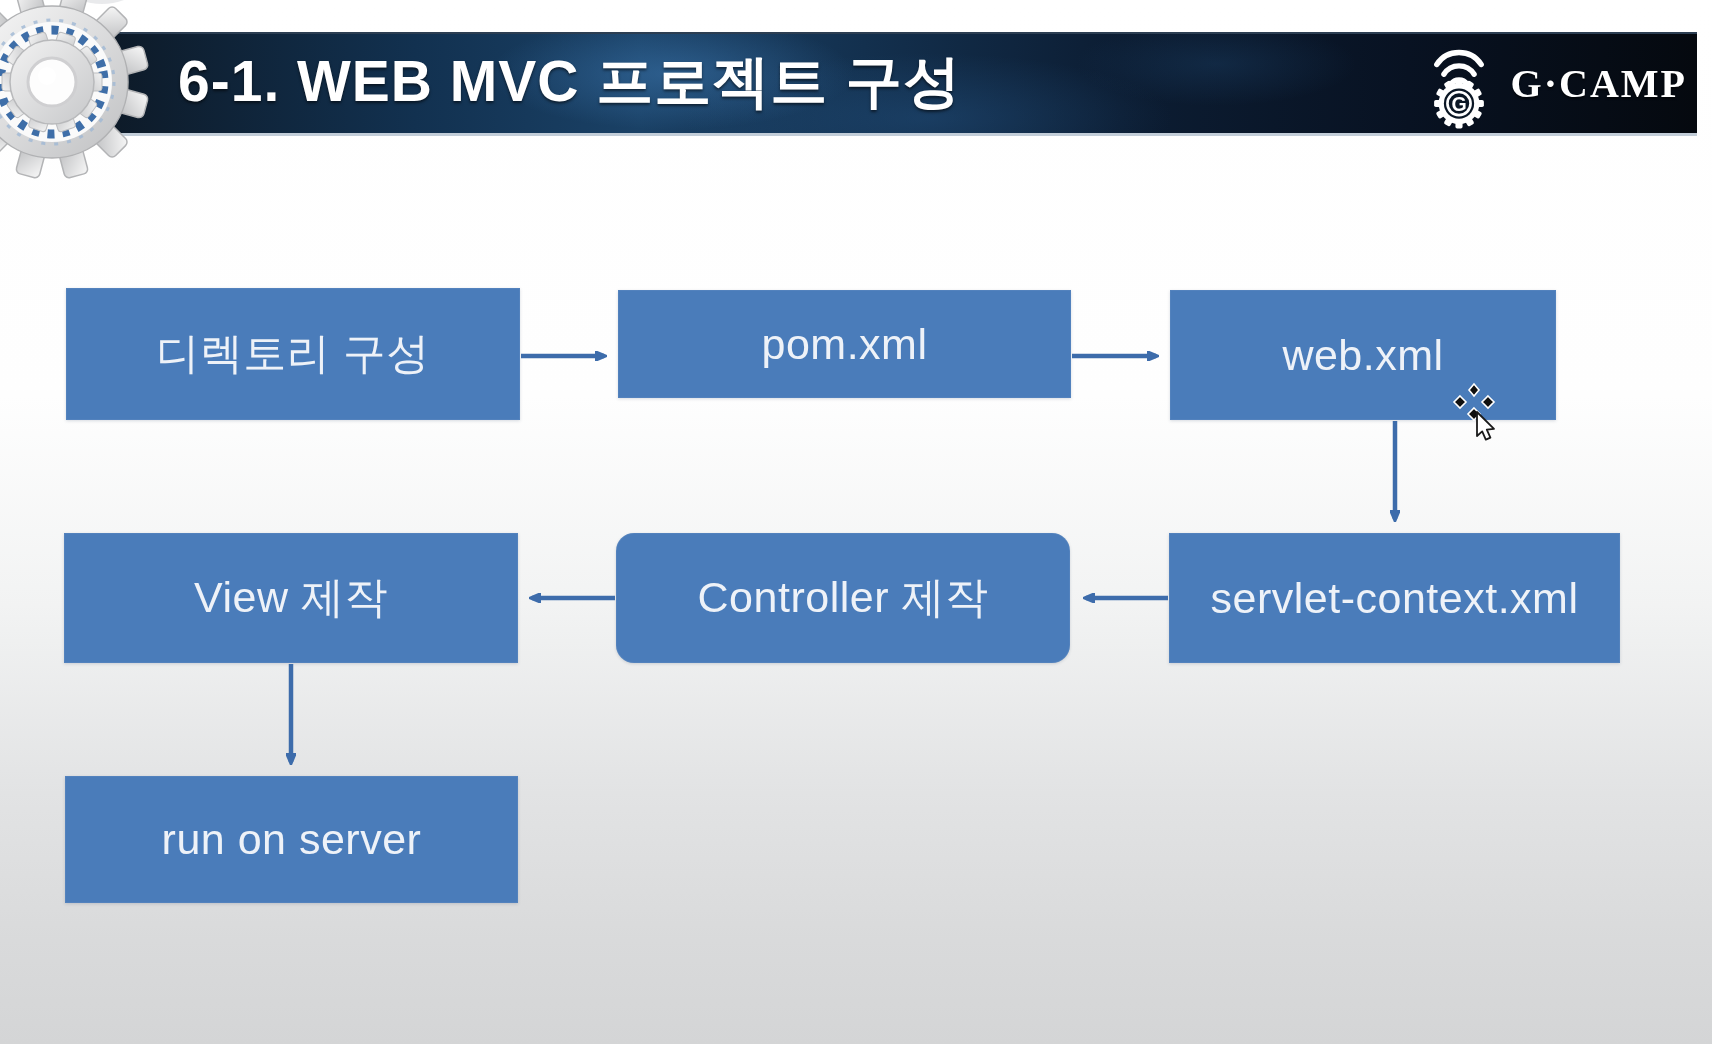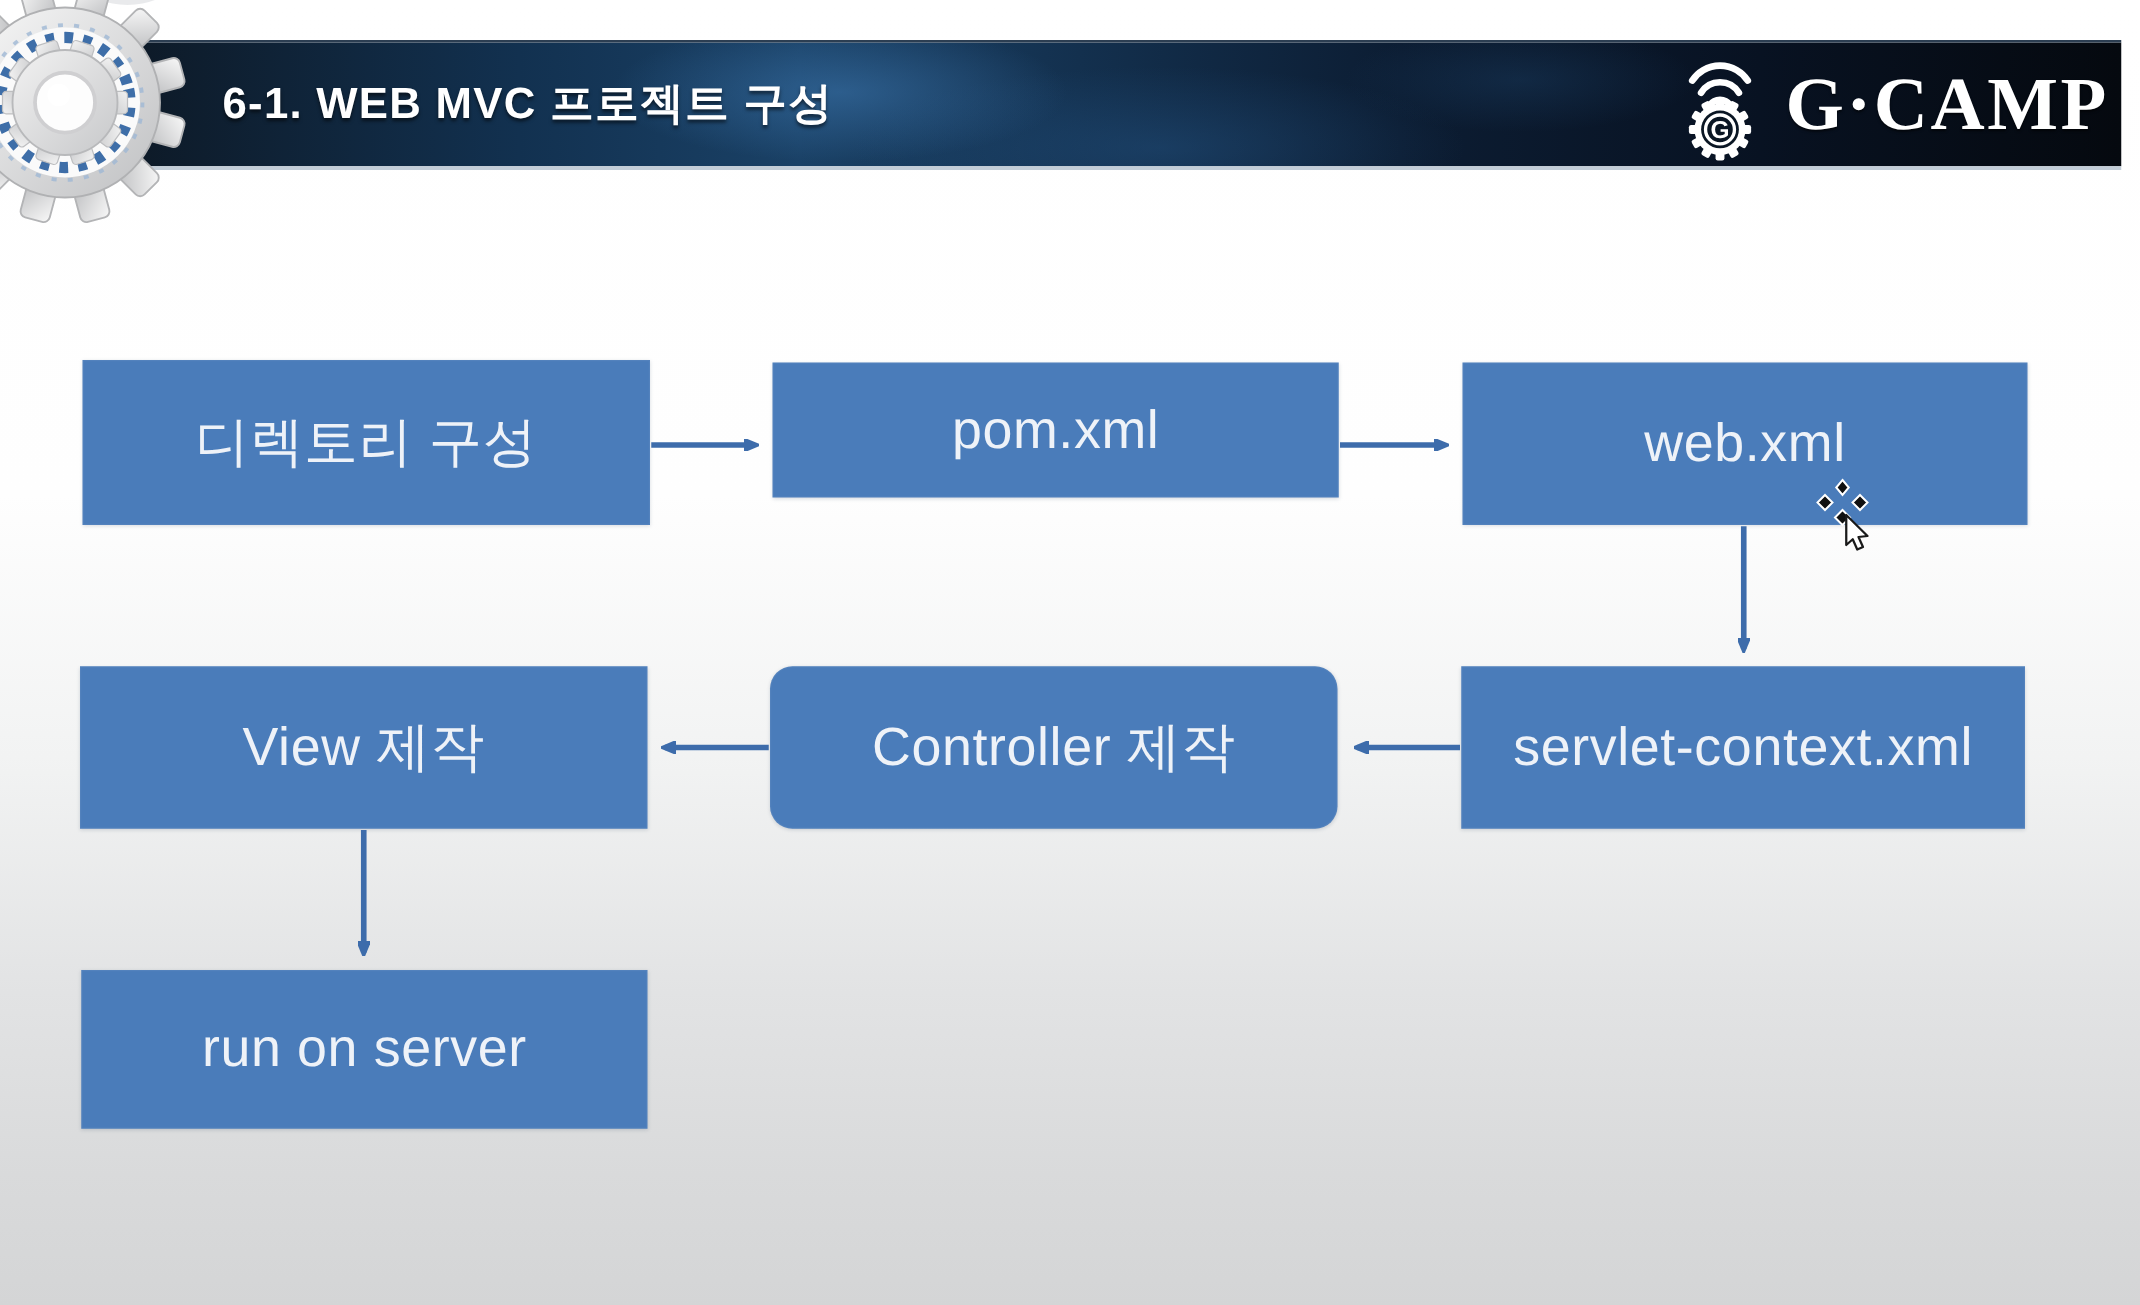--- a/index.html
+++ b/index.html
@@ -14,45 +14,45 @@
     background:
       radial-gradient(260px 80px at 36% 40%, rgba(64,124,182,.50), rgba(0,0,0,0) 70%),
       radial-gradient(340px 90px at 52% 85%, rgba(38,88,138,.40), rgba(0,0,0,0) 72%),
       radial-gradient(200px 60px at 70% 30%, rgba(30,70,110,.35), rgba(0,0,0,0) 70%),
       linear-gradient(90deg,#0d1926 0%,#123150 20%,#1a4166 34%,#13304e 48%,#0c1d33 64%,#081222 82%,#05090f 100%);
     border-top:2px solid #2c3e52;
     border-bottom:3px solid #c2cdd8;
   }
   .banner-title{
     position:absolute;left:83px;top:50%;transform:translateY(-52%);
-    color:#ffffff;font-size:35px;font-weight:bold;letter-spacing:1px;white-space:nowrap;
+    color:#ffffff;font-size:57px;font-weight:bold;letter-spacing:1px;white-space:nowrap;
     text-shadow:0 2px 3px rgba(0,0,0,.55);
     text-align:center;
   }
   .logo{
     position:absolute;right:10px;top:50%;transform:translateY(-50%);
     display:flex;align-items:center;gap:12px;
   }
   .logo-text{
     font-family:"Liberation Serif","DejaVu Serif",serif;
-    color:#ffffff;font-size:60px;font-weight:bold;letter-spacing:2px;white-space:nowrap;
+    color:#ffffff;font-size:40px;font-weight:bold;letter-spacing:2px;white-space:nowrap;
     text-shadow:0 2px 2px rgba(0,0,0,.6);
   }
   
   .gear-wrap{position:absolute;left:-48px;top:-18px;width:200px;height:200px;}
   
   .node{
     position:absolute;background:#4a7cba;color:#eef2f8;
     display:flex;align-items:center;justify-content:center;
     font-size:43px;letter-spacing:.5px;white-space:nowrap;
     box-shadow:inset 0 0 0 1px rgba(255,255,255,.05), 0 1px 3px rgba(40,60,90,.18);
   }
   .n-dir     {left:66px;  top:288px; width:454px; height:132px;align-items:center;}
   .n-pom     {left:618px; top:290px; width:453px; height:108px;}
-  .n-web     {left:1170px;top:290px; width:452px; height:130px;}
+  .n-web     {left:1170px;top:290px; width:386px; height:130px;}
   .n-servlet {left:1169px;top:533px; width:451px; height:130px;}
   .n-ctrl    {left:616px; top:533px; width:454px; height:130px;border-radius:18px;}
   .n-view    {left:64px;  top:533px; width:454px; height:130px;}
   .n-run     {left:65px;  top:776px; width:453px; height:127px;}
   .arrows{position:absolute;left:0;top:0;pointer-events:none;}
   .cursor{position:absolute;left:1450px;top:382px;pointer-events:none;}
 </style>
 </head>
 <body>
 

